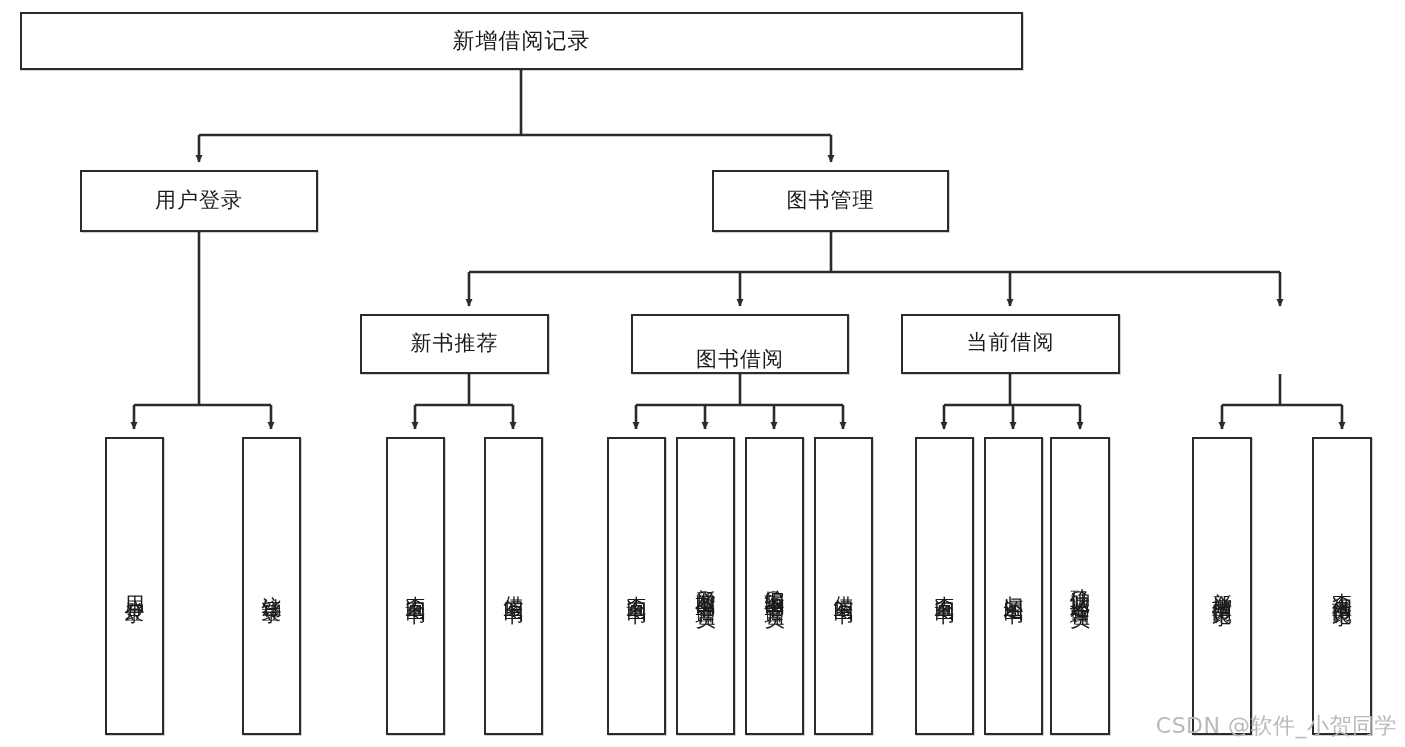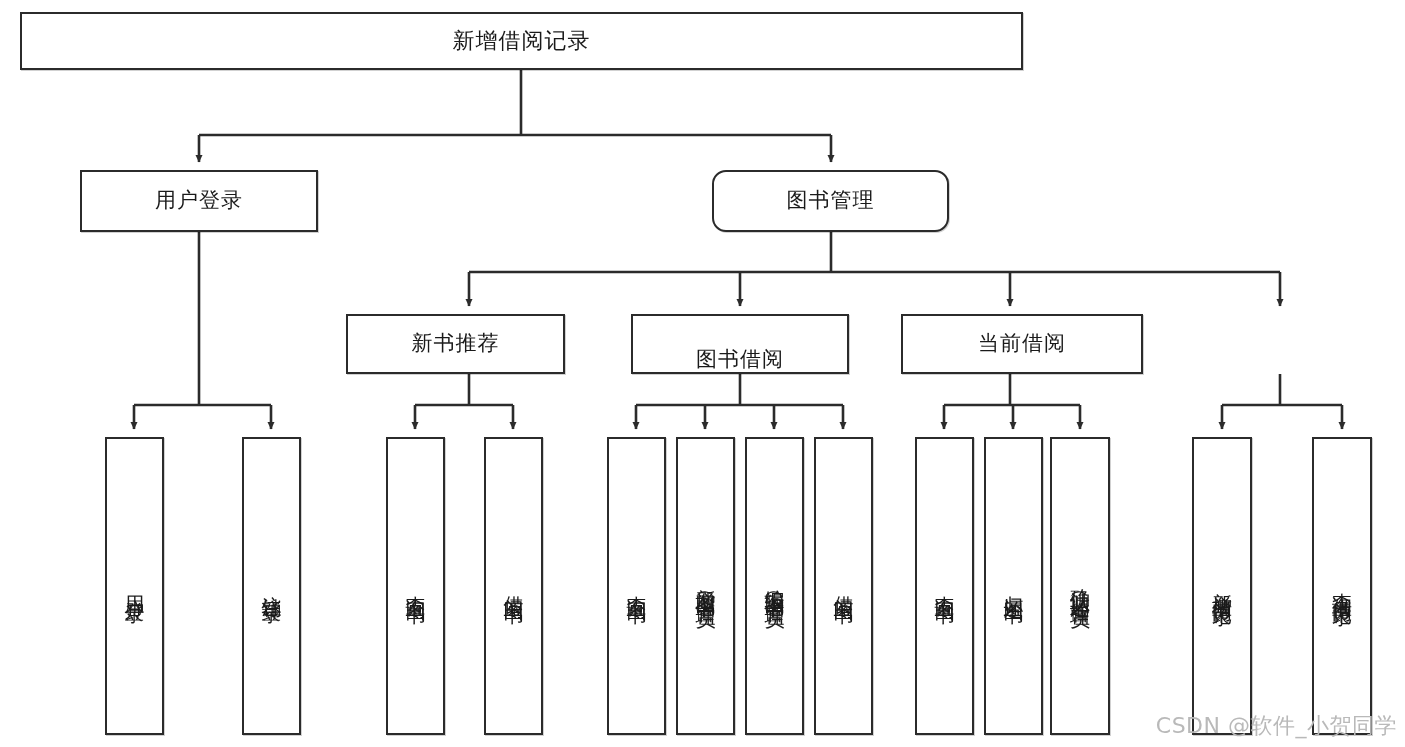--- a/index.html
+++ b/index.html
@@ -125,31 +125,31 @@
     </g>
   </svg>
 
   <div class="node h root" style="left:20px; top:12px; width:1003px; height:58px;">
     <span>新增借阅记录</span>
   </div>
 
   <div class="node h" style="left:80px; top:170px; width:238px; height:62px;">
     <span>用户登录</span>
   </div>
-  <div class="node h" style="left:712px; top:170px; width:237px; height:62px;border-radius:14px;">
+  <div class="node h" style="left:712px; top:170px; width:237px; height:62px;">
     <span>图书管理</span>
   </div>
 
-  <div class="node h" style="left:346px; top:314px; width:219px; height:60px;">
+  <div class="node h" style="left:360px; top:314px; width:189px; height:60px;">
     <span>新书推荐</span>
   </div>
   <div class="node h" style="left:631px; top:314px; width:218px; height:60px;align-items:flex-end;">
     <span>图书借阅</span>
   </div>
-  <div class="node h" style="left:901px; top:314px; width:242px; height:60px;">
+  <div class="node h" style="left:901px; top:314px; width:219px; height:60px;font-family:Liberation Mono, monospace;">
     <span>当前借阅</span>
   </div>
 
   <div class="node v" style="left:105px; top:437px; width:59px; height:298px;">
     <span class="vtext">用户登录</span>
   </div>
   <div class="node v" style="left:242px; top:437px; width:59px; height:298px;">
     <span class="vtext">注销登录</span>
   </div>
   <div class="node v" style="left:386px; top:437px; width:59px; height:298px;">

